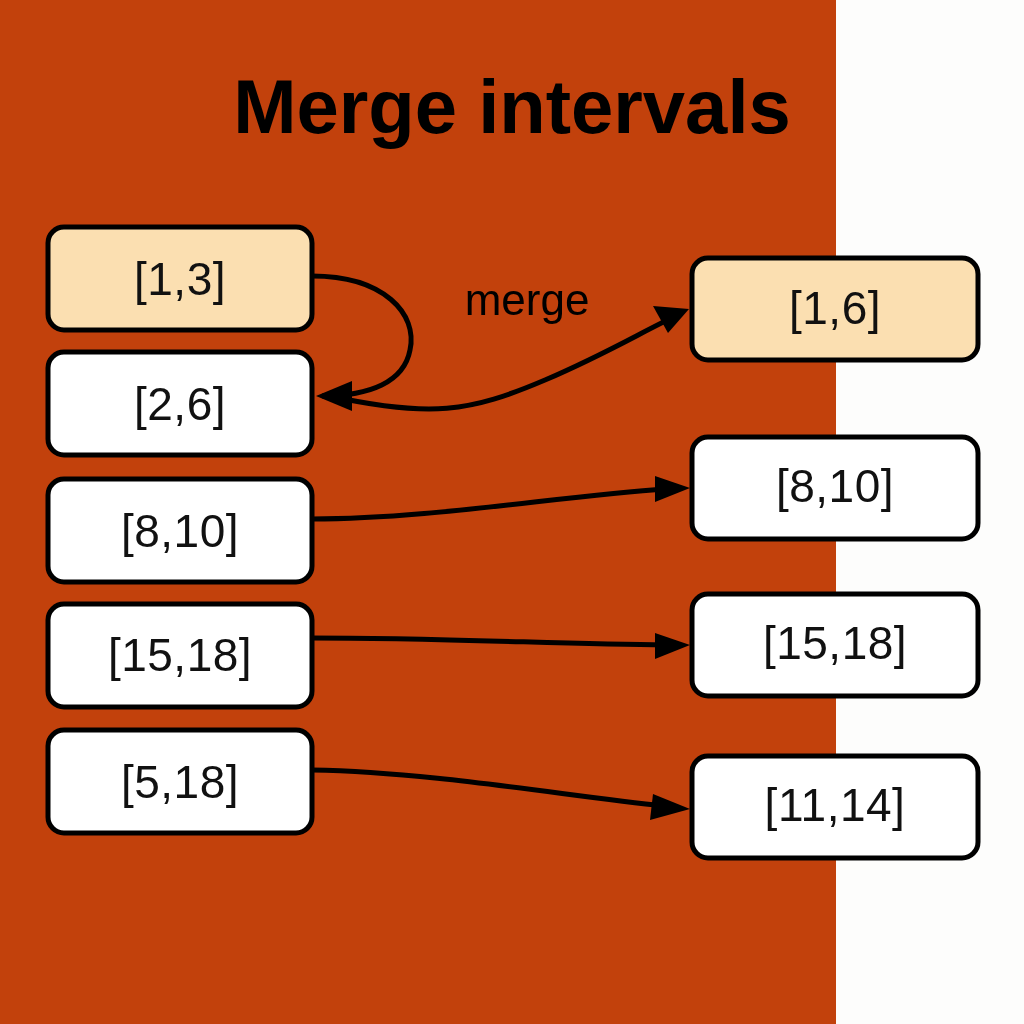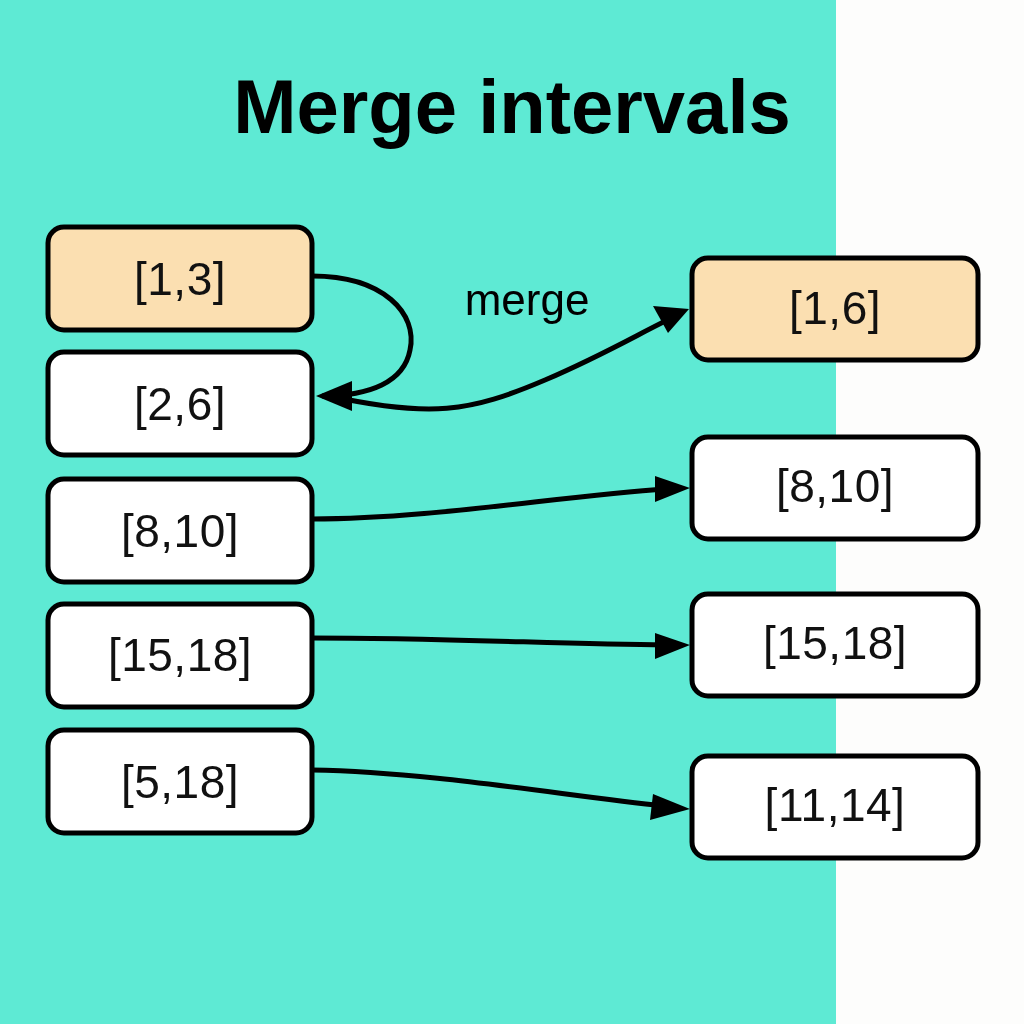--- a/index.html
+++ b/index.html
@@ -10,21 +10,21 @@
     width: 1024px;
     height: 1024px;
     background: #fdfdfc;
     font-family: "Liberation Sans", sans-serif;
     overflow: hidden;
   }
   #canvas {
     position: relative;
     width: 836px;
     height: 1024px;
-    background: #5eead4;
+    background: #c2410c;
   }
   #diagram-svg {
     position: absolute;
     top: 0;
     left: 0;
     width: 1024px;
     height: 1024px;
     display: block;
   }
   .box-rect {

